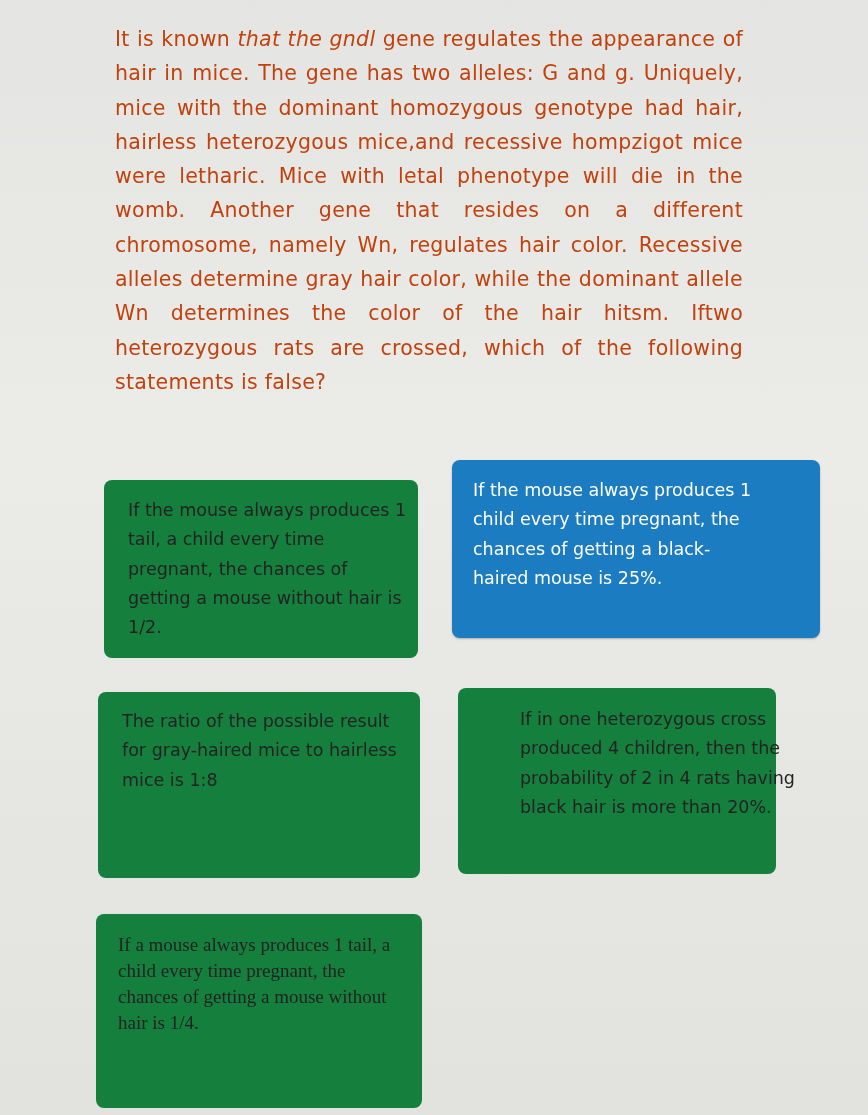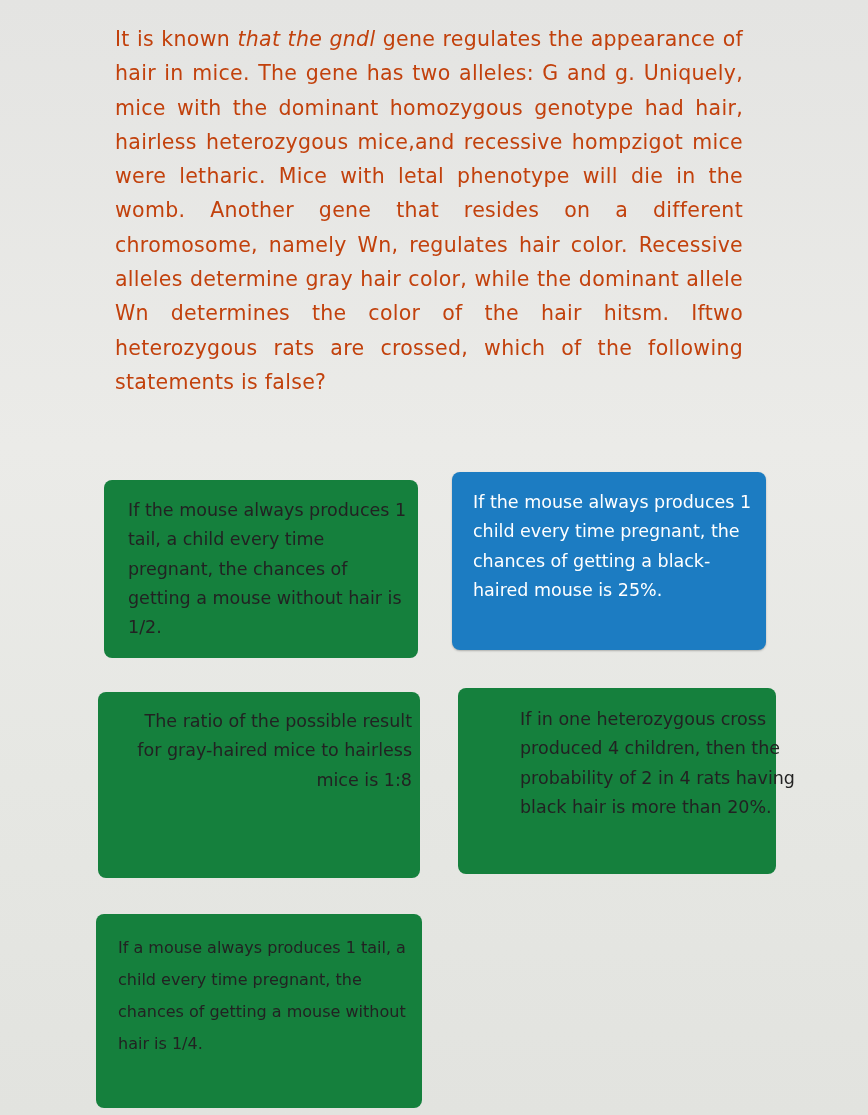--- a/index.html
+++ b/index.html
@@ -37,28 +37,28 @@
     box-sizing: border-box;
   }
   .card.selected {
     background: #1c7cc2;
     color: #ffffff;
     box-shadow: 0 1px 2px rgba(0,0,0,0.25);
   }
   .card .text { position: absolute; }
   #opt-a { left: 104px; top: 480px; width: 314px; height: 178px; }
   #opt-a .text { left: 24px; top: 16px; width: 280px; }
-  #opt-b { left: 452px; top: 472px; width: 314px; height: 178px; }
+  #opt-b { left: 452px; top: 460px; width: 368px; height: 178px; }
   #opt-b .text { left: 21px; top: 16px; width: 290px; }
-  #opt-c { left: 98px; top: 692px; width: 322px; height: 186px; text-align: right; }
+  #opt-c { left: 98px; top: 692px; width: 322px; height: 186px; }
   #opt-c .text { left: 24px; top: 15px; width: 290px; }
   #opt-d { left: 458px; top: 688px; width: 318px; height: 186px; }
   #opt-d .text { left: 21px; top: 17px; width: 290px; margin-left: 41px; }
   #opt-e { left: 96px; top: 914px; width: 326px; height: 194px; }
-  #opt-e .text { left: 22px; top: 18px; width: 290px; font-size: 16px; line-height: 32px; }
+  #opt-e .text { left: 22px; top: 18px; width: 290px; font-size: 19px; line-height: 26px; font-family: Liberation Serif, serif; }
 </style>
 </head>
 <body>
 
 <div class="question">
   <span>It is known </span><span class="italic">that the gndl</span><span> gene regulates the appearance of hair in mice. The gene has two alleles: G and g. Uniquely, mice with the dominant homozygous genotype had hair, hairless heterozygous mice,and recessive hompzigot mice were letharic. Mice with letal phenotype will die in the womb. Another gene that resides on a different chromosome, namely Wn, regulates hair color. Recessive alleles determine gray hair color, while the dominant allele Wn determines the color of the hair hitsm. Iftwo heterozygous rats are crossed, which of the following statements is false?</span>
 </div>
 
 <div class="card" id="opt-a">
   <div class="text">If the mouse always produces 1 tail, a child every time pregnant, the chances of getting a mouse without hair is 1/2.</div>

